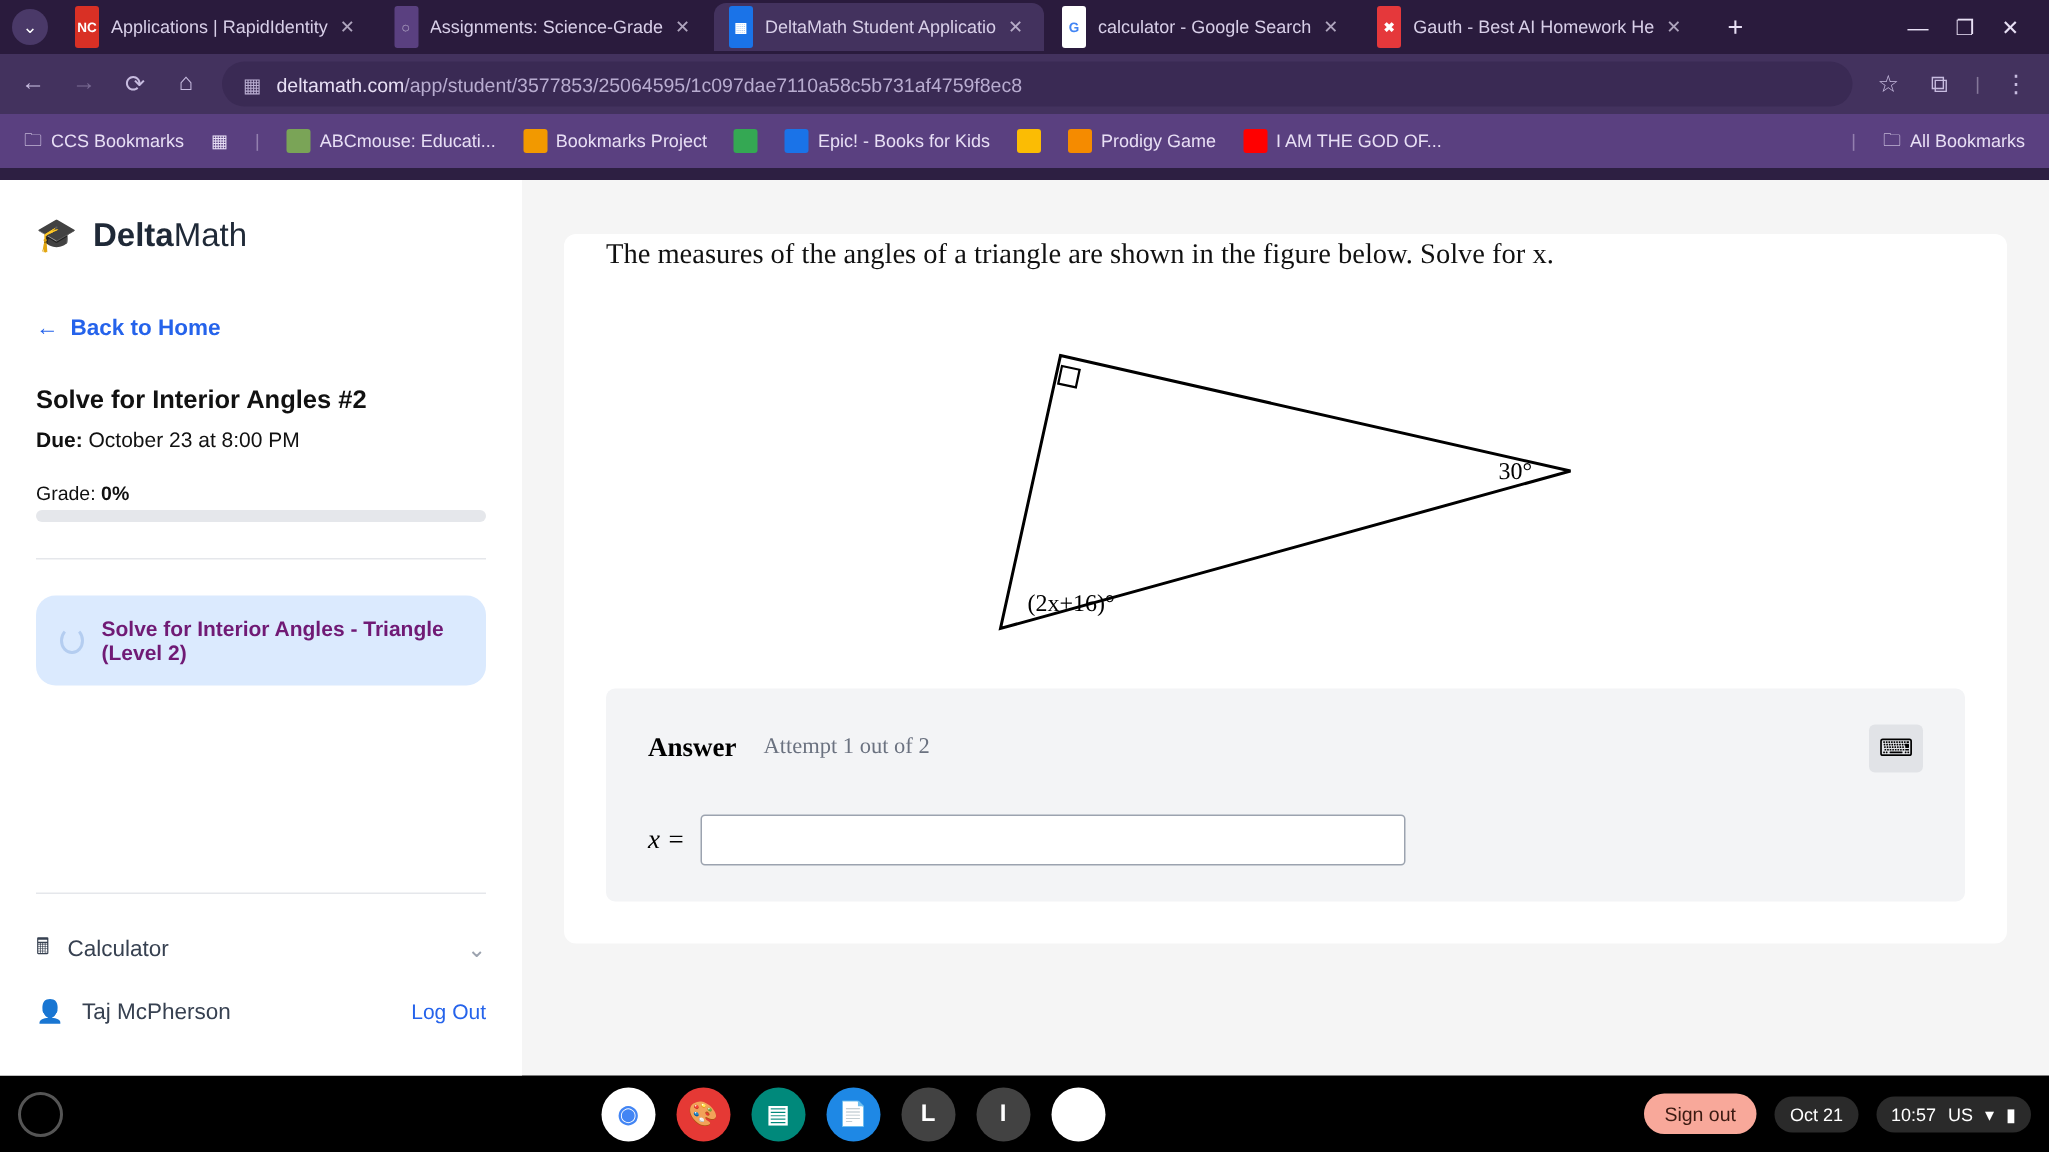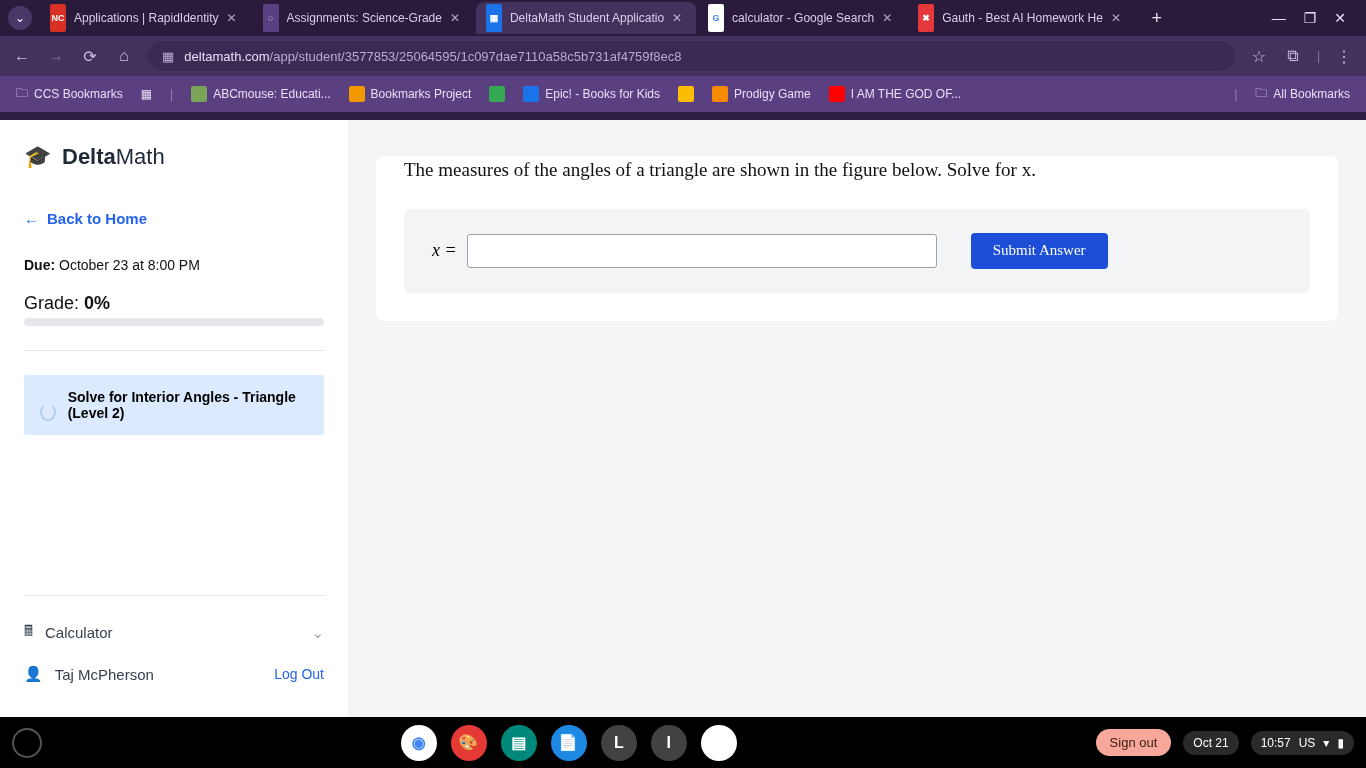--- a/index.html
+++ b/index.html
@@ -31,24 +31,24 @@
 
 .content { display: flex; height: 597px; background: #f5f5f5; }
 .sidebar { width: 348px; background: #fff; padding: 24px; display: flex; flex-direction: column; }
 .logo { display: flex; align-items: center; gap: 10px; font-size: 22px; margin-bottom: 40px; color: #1f2937; }
 .logo-icon { width: 28px; font-size: 22px; }
 .logo strong { font-weight: 700; }
 .back-link { color: #2563eb; font-size: 15px; font-weight: 600; display: flex; align-items: center; gap: 8px; margin-bottom: 30px; cursor: pointer; }
 .assignment-title { font-size: 17px; font-weight: 700; color: #111; margin-bottom: 8px; }
 .due-line { font-size: 14px; color: #111; margin-bottom: 20px; }
 .due-line b { font-weight: 700; }
-.grade-line { font-size: 18px; color: #111; margin-bottom: 4px; }
+.grade-line { font-size: 13px; color: #111; margin-bottom: 4px; }
 .progress-bar { height: 8px; background: #e5e7eb; border-radius: 4px; margin-bottom: 24px; }
 .divider { height: 1px; background: #e5e7eb; margin-bottom: 24px; }
-.skill-card { background: #dbeafe; border-radius: 2px; padding: 14px 16px; display: flex; align-items: flex-end; gap: 12px; font-size: 14px; font-weight: 600; color: #000000; cursor: pointer; }
+.skill-card { background: #dbeafe; border-radius: 13px; padding: 14px 16px; display: flex; align-items: center; gap: 12px; font-size: 14px; font-weight: 600; color: #701a75; cursor: pointer; }
 .skill-spinner { width: 18px; height: 18px; border: 2px solid #b4cdf0; border-top-color: transparent; border-radius: 50%; }
 .sidebar-spacer { flex: 1; }
 .sidebar-bottom .divider { margin-bottom: 14px; }
 .sidebar-tool { display: flex; align-items: center; gap: 12px; font-size: 15px; color: #374151; padding: 10px 0; cursor: pointer; }
 .sidebar-tool .chev { margin-left: auto; color: #9ca3af; }
 .logout { color: #2563eb; margin-left: auto; cursor: pointer; font-size: 14px; }
 
 .main { flex: 1; padding: 0 28px 20px 28px; overflow: hidden; }
 .question-card { background: #fff; border-radius: 8px; padding: 0 28px 28px 28px; }
 .q-header { display: flex; align-items: center; justify-content: space-between; height: 20px; overflow: hidden; }
@@ -180,20 +180,21 @@
 <div class="content">
   <div class="sidebar">
     <div class="logo">
       <span class="logo-icon">🎓</span>
       <span><strong>Delta</strong><span>Math</span></span>
     </div>
     <div class="back-link">
       <span>←</span>
       <span>Back to Home</span>
     </div>
+    <div class="assignment-title">Solve for Interior Angles #2</div>
     <div class="due-line"><b>Due:</b><span> October 23 at 8:00 PM</span></div>
     <div class="grade-line"><span>Grade: </span><b>0%</b></div>
     <div class="progress-bar"></div>
     <div class="divider"></div>
     <div class="skill-card">
       <div class="skill-spinner"></div>
       <span>Solve for Interior Angles - Triangle (Level 2)</span>
     </div>
     <div class="sidebar-spacer"></div>
     <div class="sidebar-bottom">
@@ -207,25 +208,39 @@
         <span>👤</span>
         <span>Taj McPherson</span>
         <span class="logout">Log Out</span>
       </div>
     </div>
   </div>
 
   <div class="main">
     <div class="question-card">
       <div class="question-text">The measures of the angles of a triangle are shown in the figure below. Solve for x.</div>
+      <div class="figure">
+        <svg width="440" height="220" viewBox="0 0 440 220">
+          <polygon points="70,28 410,105 30,210" fill="none" stroke="#000" stroke-width="2"></polygon>
+          <rect x="71" y="35" width="12" height="12" fill="none" stroke="#000" stroke-width="1.5" transform="rotate(12 71 35)"></rect>
+          <text x="362" y="110" font-family="Georgia" font-size="16">30°</text>
+          <text x="48" y="198" font-family="Georgia" font-size="16">(2x+16)°</text>
+        </svg>
+      </div>
       <div class="answer-box">
+        <div class="answer-head">
+          <span class="answer-label">Answer</span>
+          <span class="attempt">Attempt 1 out of 2</span>
+          <div class="kb-btn">
+              <span>⌨</span>
+            </div>
+        </div>
         <div class="answer-row">
           <span class="xeq">x =</span>
           <input class="answer-input" type="text" style="">
-          <button class="submit-btn"><span>Submit Answer</span></button>
         </div>
       </div>
     </div>
   </div>
 </div>
 
 <div class="shelf">
   <div class="shelf-left"></div>
   <div class="shelf-center">
     <div class="shelf-icon" style="background:#fff;color:#4285f4">◉</div>

